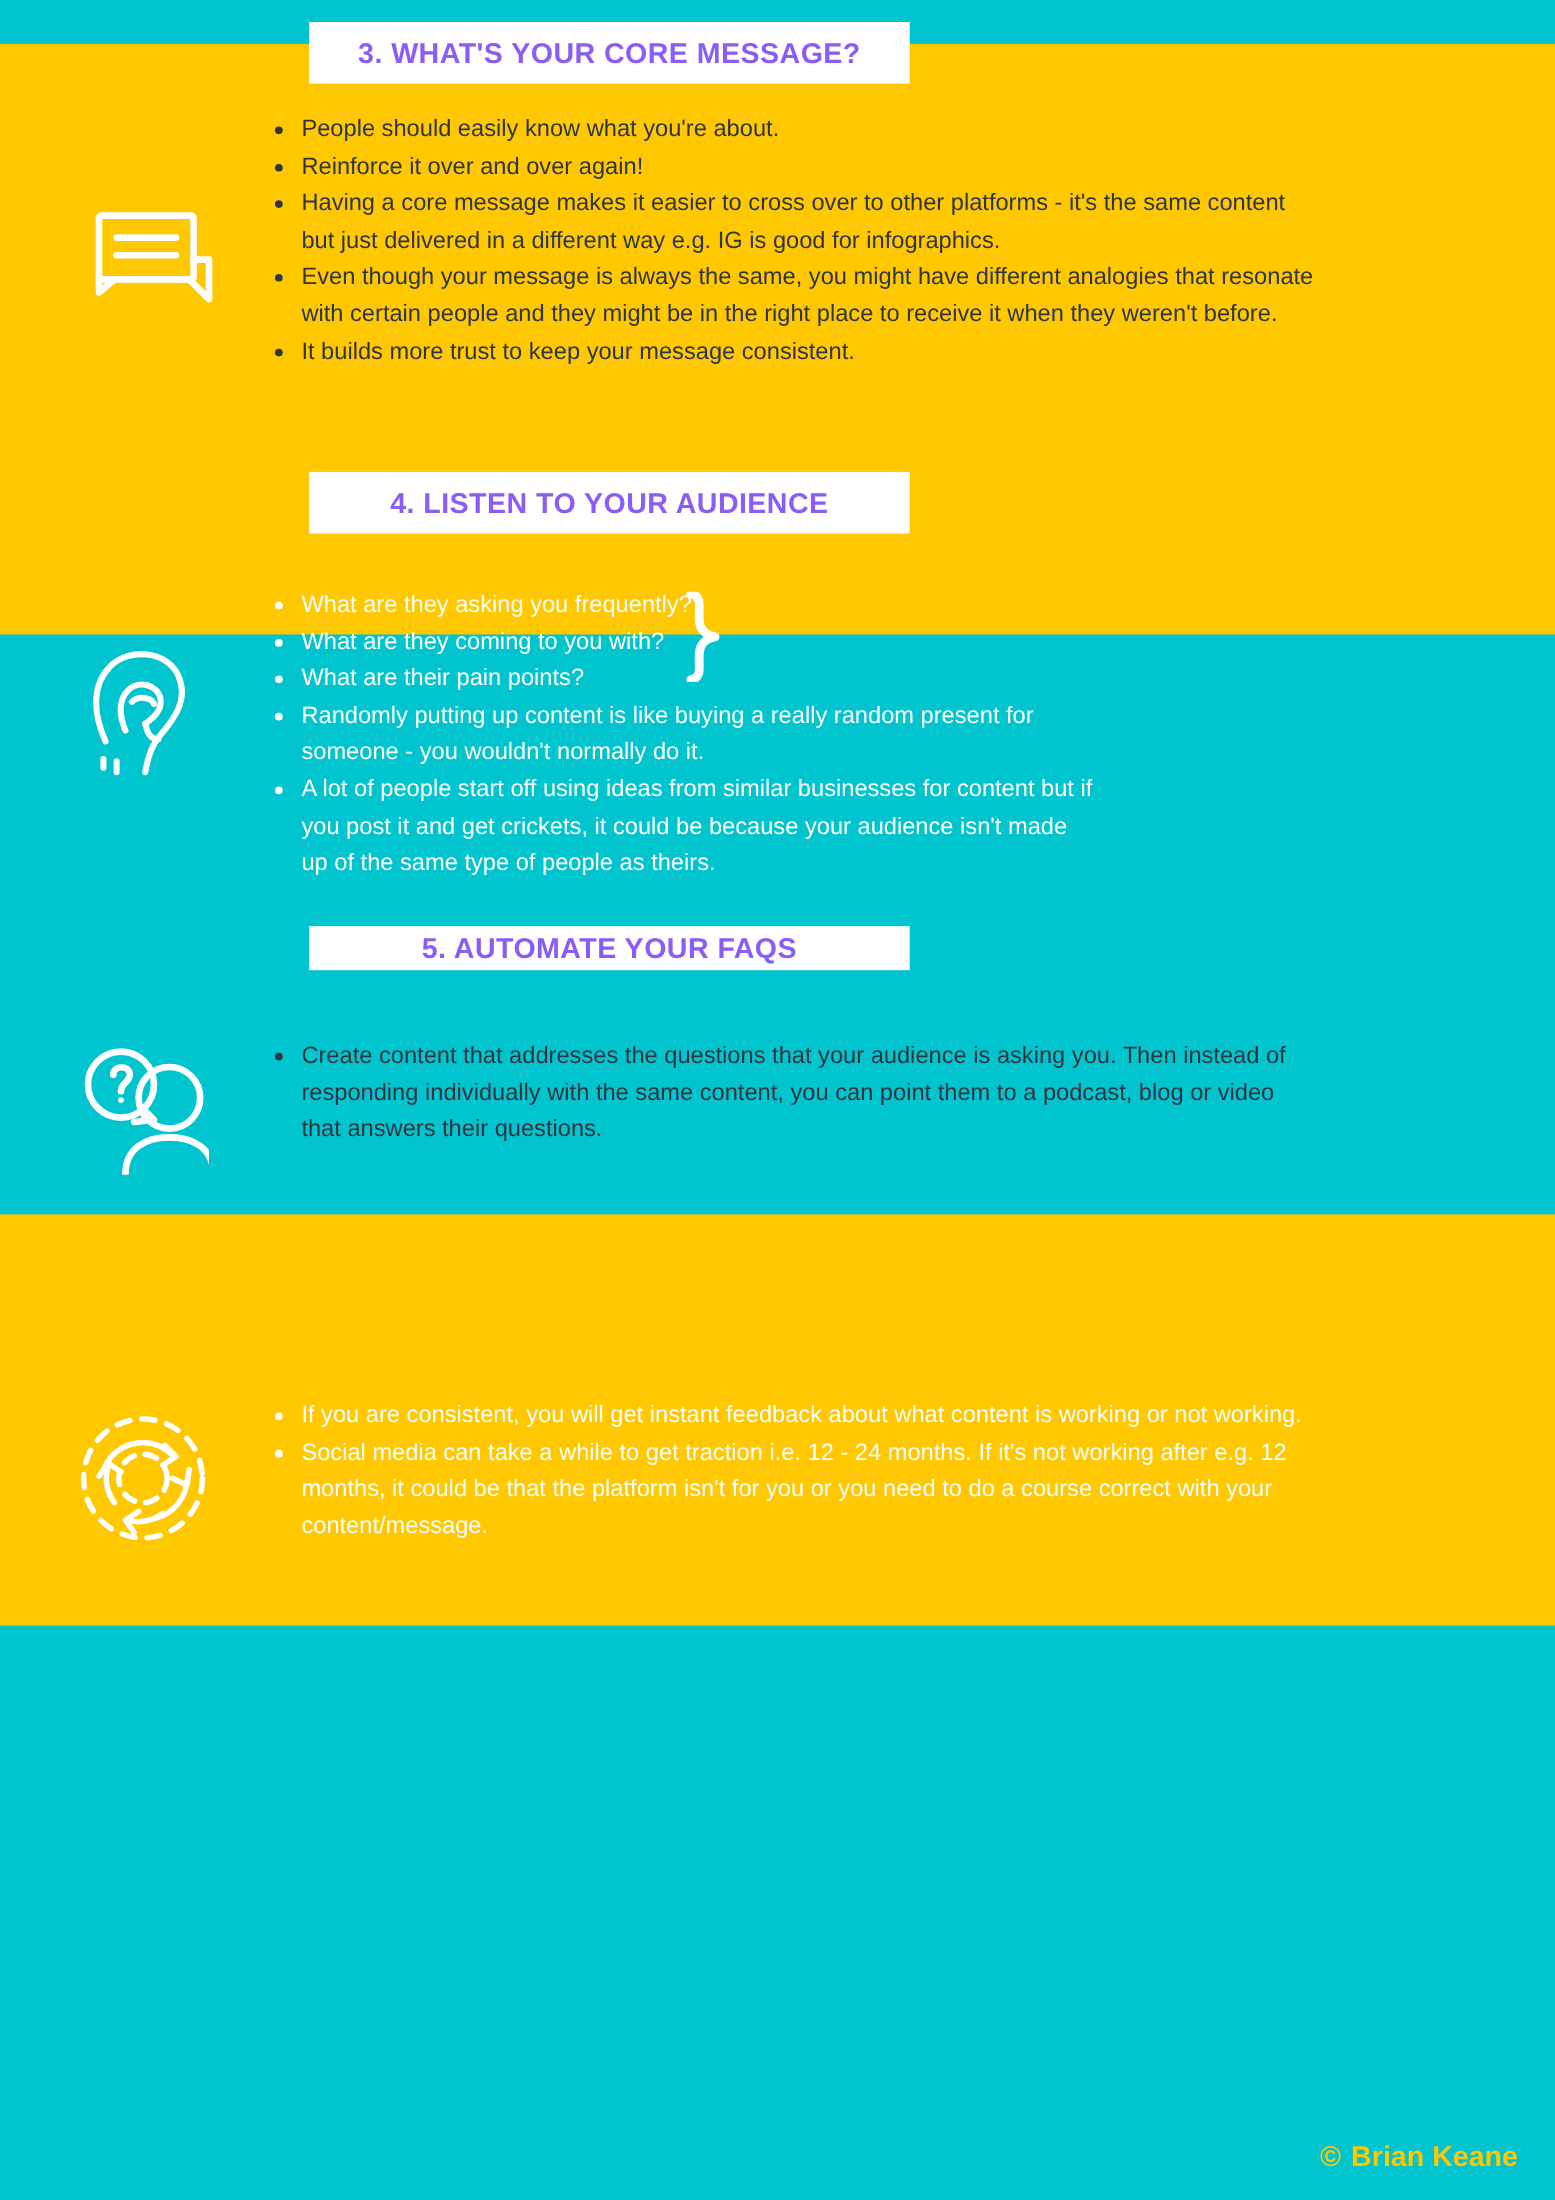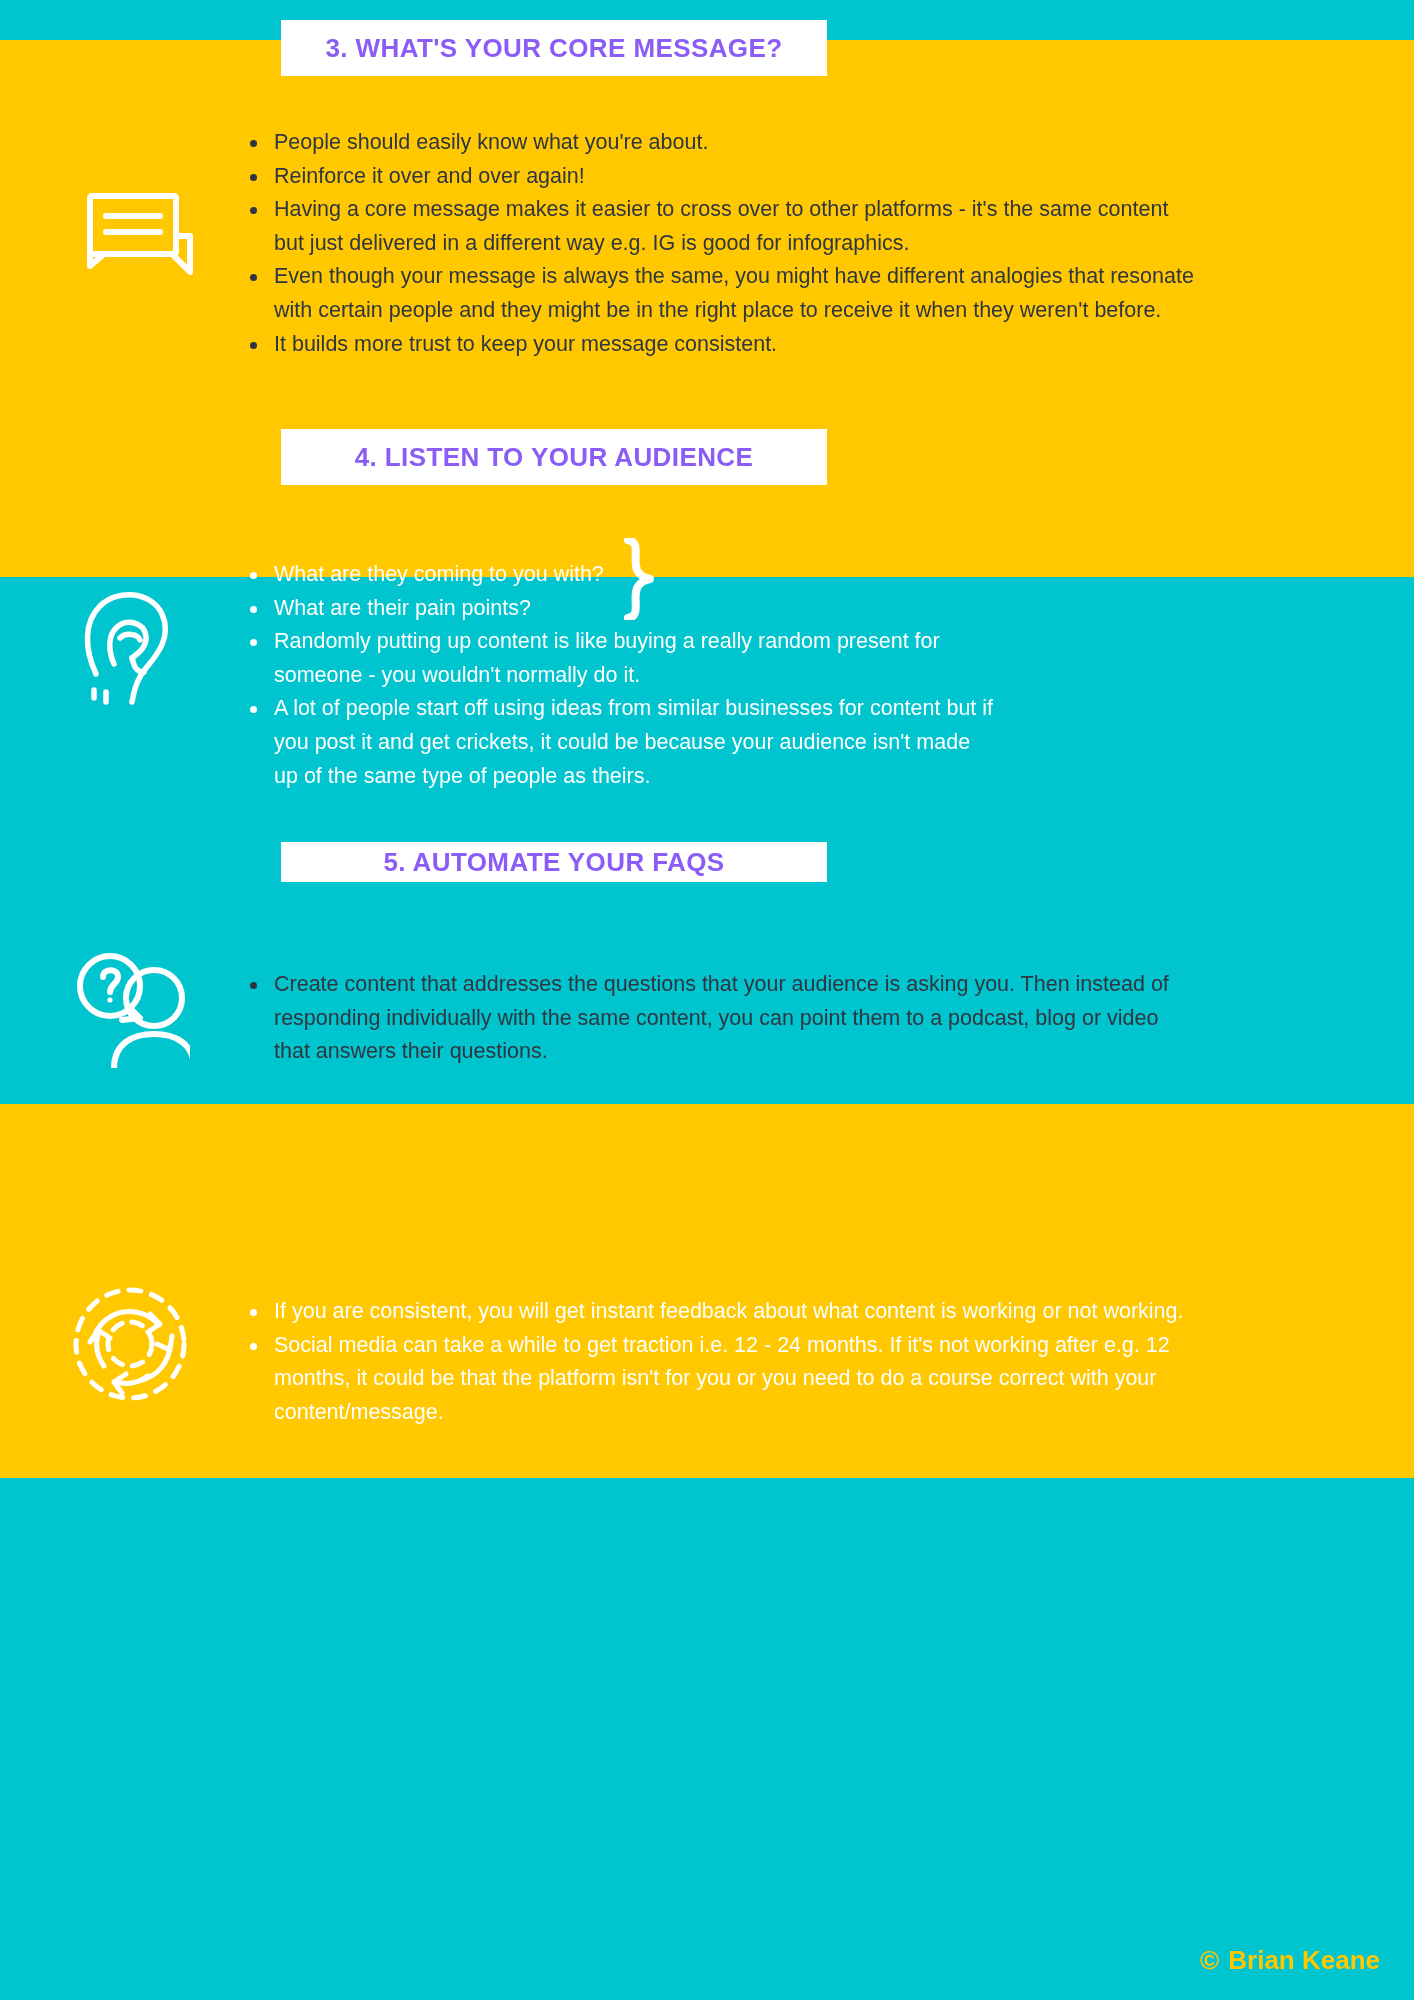--- a/index.html
+++ b/index.html
@@ -52,21 +52,21 @@
   .plaque-4 { top: 429px;  height: 56px; }
   .plaque-5 { top: 842px;  height: 40px; }
   .plaque-6 { top: 1122px; height: 56px; }
 
   
   .content {
     position: absolute;
     left: 236px;
     width: 960px;
   }
-  .content ul { list-style: none; margin-top: 25px; }
+  .content ul { list-style: none; }
   .content li {
     position: relative;
     padding-left: 38px;
     font-family: "Liberation Sans", sans-serif;
     font-size: 21.5px;
     line-height: 33.6px;
     margin-bottom: 0px;
   }
   .content li::before {
     content: "";
@@ -179,20 +179,21 @@
       <path d="M44 76 C38 62 38 48 46 40 C56 30 74 34 76 48 C77 58 70 64 62 70"></path>
       <path d="M50 50 C56 44 68 46 70 52"></path>
       <path d="M62 70 C64 78 66 84 74 84"></path>
       <path d="M24 110 v-8"></path>
       <path d="M36 114 v-10"></path>
     </svg>
   </div>
 
   <div class="content light c4">
     <ul>
+      <li class="short">What are they asking you frequently?</li>
       <li class="short">What are they coming to you with?</li>
       <li class="short">What are their pain points?</li>
       <li>Randomly putting up content is like buying a really random present for someone - you wouldn't normally do it.</li>
       <li>A lot of people start off using ideas from similar businesses for content but if you post it and get crickets, it could be because your audience isn't made up of the same type of people as theirs.</li>
     </ul>
   </div>
 
   <div class="brace">
     <svg width="46" height="82" viewBox="0 0 46 82" fill="none" stroke="#ffffff" stroke-width="8" stroke-linecap="round" stroke-linejoin="round">
       <path d="M10 2 C22 4 16 16 18 28 C19 36 26 40 32 41 C26 42 19 46 18 54 C16 66 22 78 10 80"></path>

